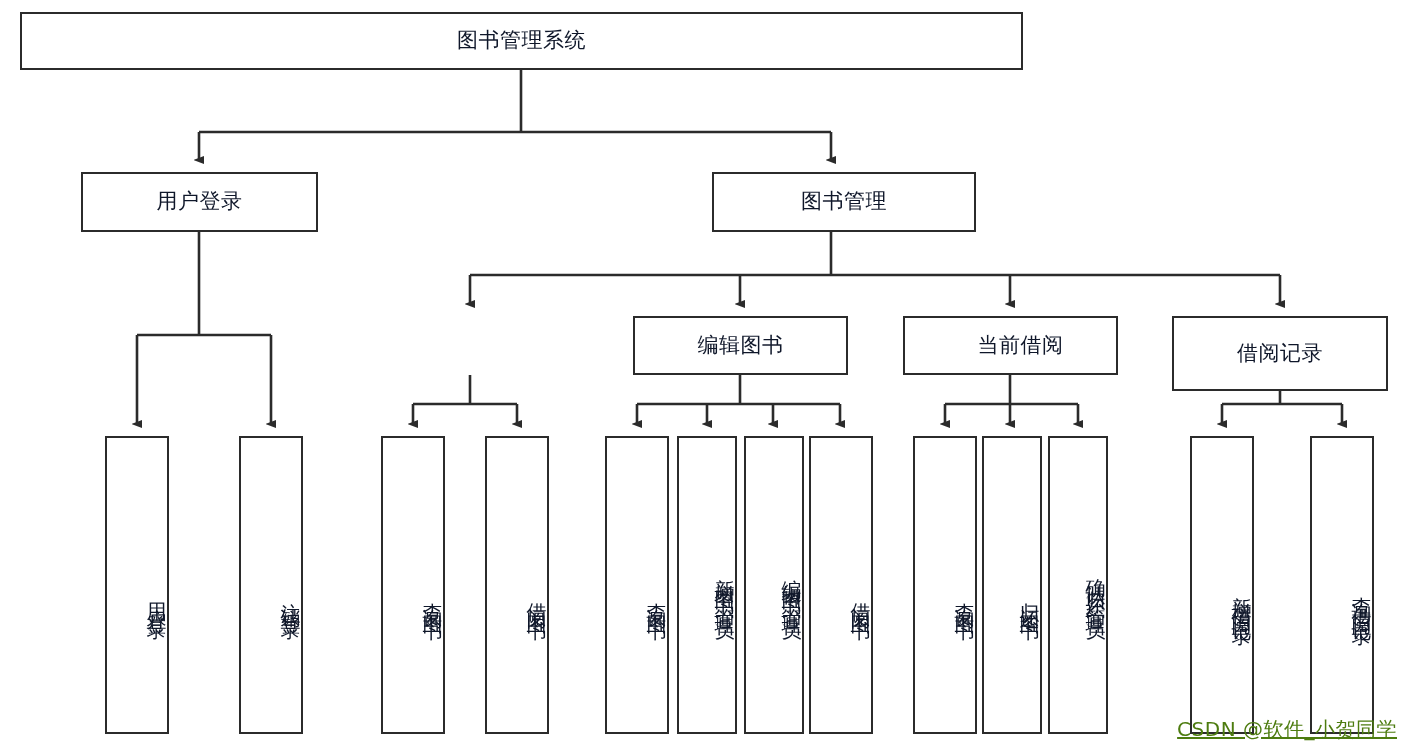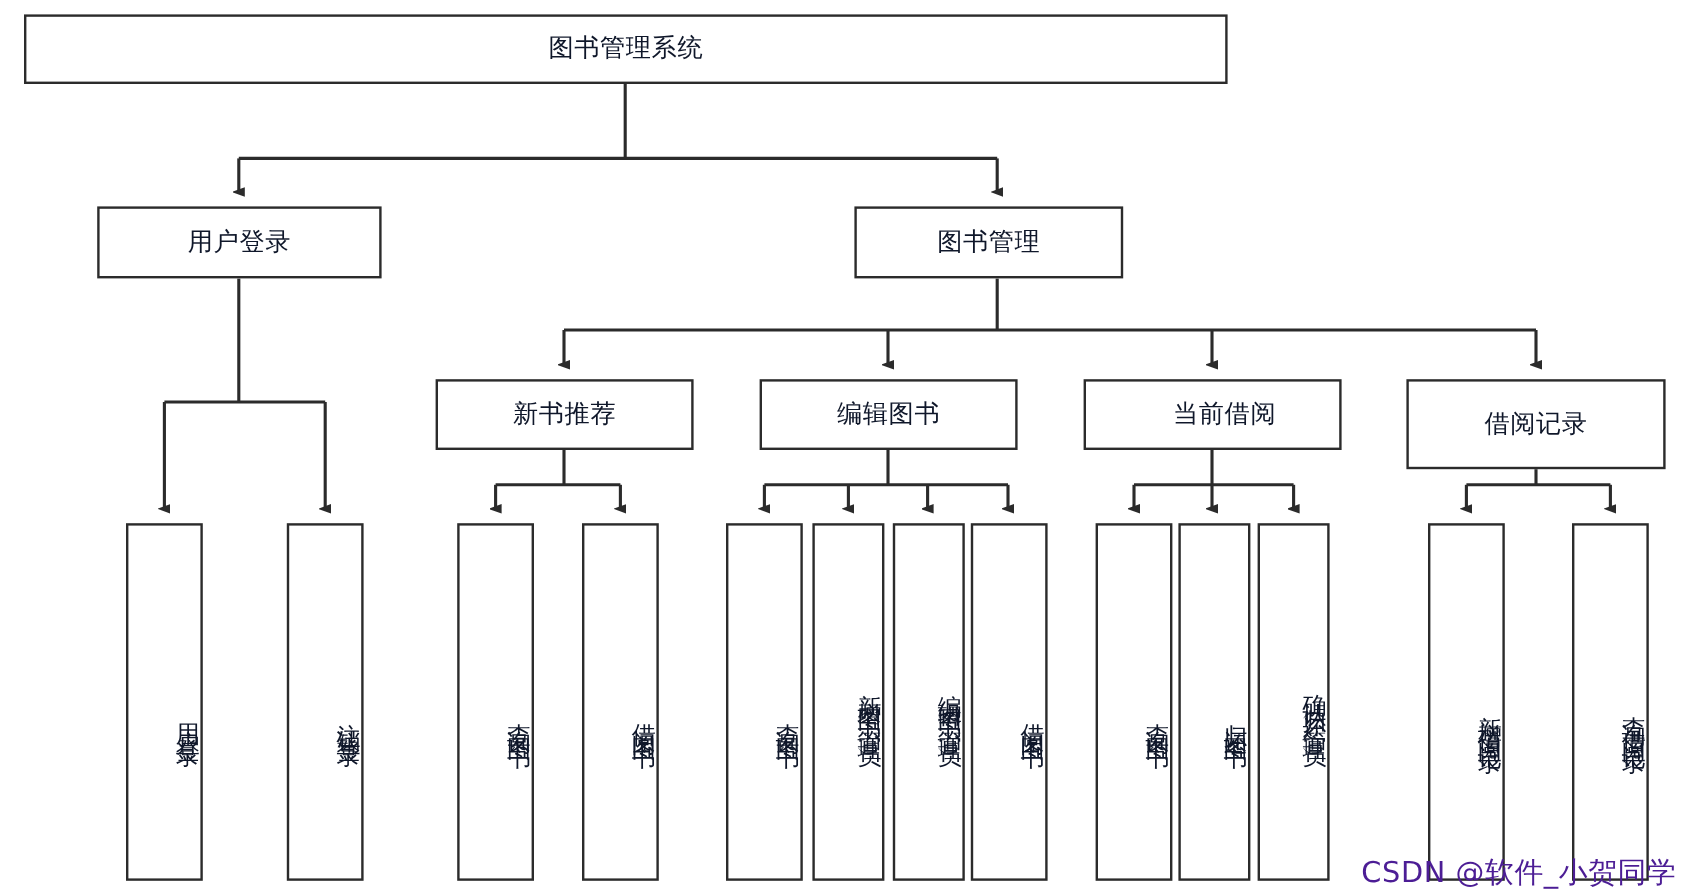--- a/index.html
+++ b/index.html
@@ -53,24 +53,25 @@
     letter-spacing: 6px;
     line-height: 1.05;
   }
   .node.leaf.tall {
     padding-top: 10px;
   }
   .watermark {
     position: absolute;
     right: 8px;
     bottom: 4px;
-    font-size: 24px;
-    color: #4c1d95;
+    font-size: 20px;
+    color: #4d7c0f;
     white-space: nowrap;
     letter-spacing: 0.5px;
+    text-decoration: underline;
   }
 </style>
 </head>
 <body>
 
 <div id="stage">
 
   <svg class="connectors" viewBox="0 0 1405 747" xmlns="http://www.w3.org/2000/svg">
     <defs>
       <marker id="arrow" markerWidth="10" markerHeight="10" refX="4" refY="5" orient="auto" markerUnits="userSpaceOnUse">
@@ -122,27 +123,24 @@
     </g>
   </svg>
 
   <div class="node horiz" style="left:20px; top:12px; width:1003px; height:58px;">
     <span>图书管理系统</span>
   </div>
 
   <div class="node horiz" style="left:81px; top:172px; width:237px; height:60px;">
     <span>用户登录</span>
   </div>
-  <div class="node horiz" style="left:712px; top:172px; width:224px; height:60px;">
+  <div class="node horiz" style="left:712px; top:172px; width:264px; height:60px;">
     <span>图书管理</span>
   </div>
 
-  <div class="node horiz" style="left:363px; top:316px; width:215px; height:59px;">
-    <span>新书推荐</span>
-  </div>
   <div class="node horiz" style="left:633px; top:316px; width:215px; height:59px;">
     <span>编辑图书</span>
   </div>
   <div class="node horiz" style="left:903px; top:316px; width:215px; height:59px;padding-left:20px;">
     <span>当前借阅</span>
   </div>
   <div class="node horiz" style="left:1172px; top:316px; width:216px; height:75px;">
     <span>借阅记录</span>
   </div>
 

